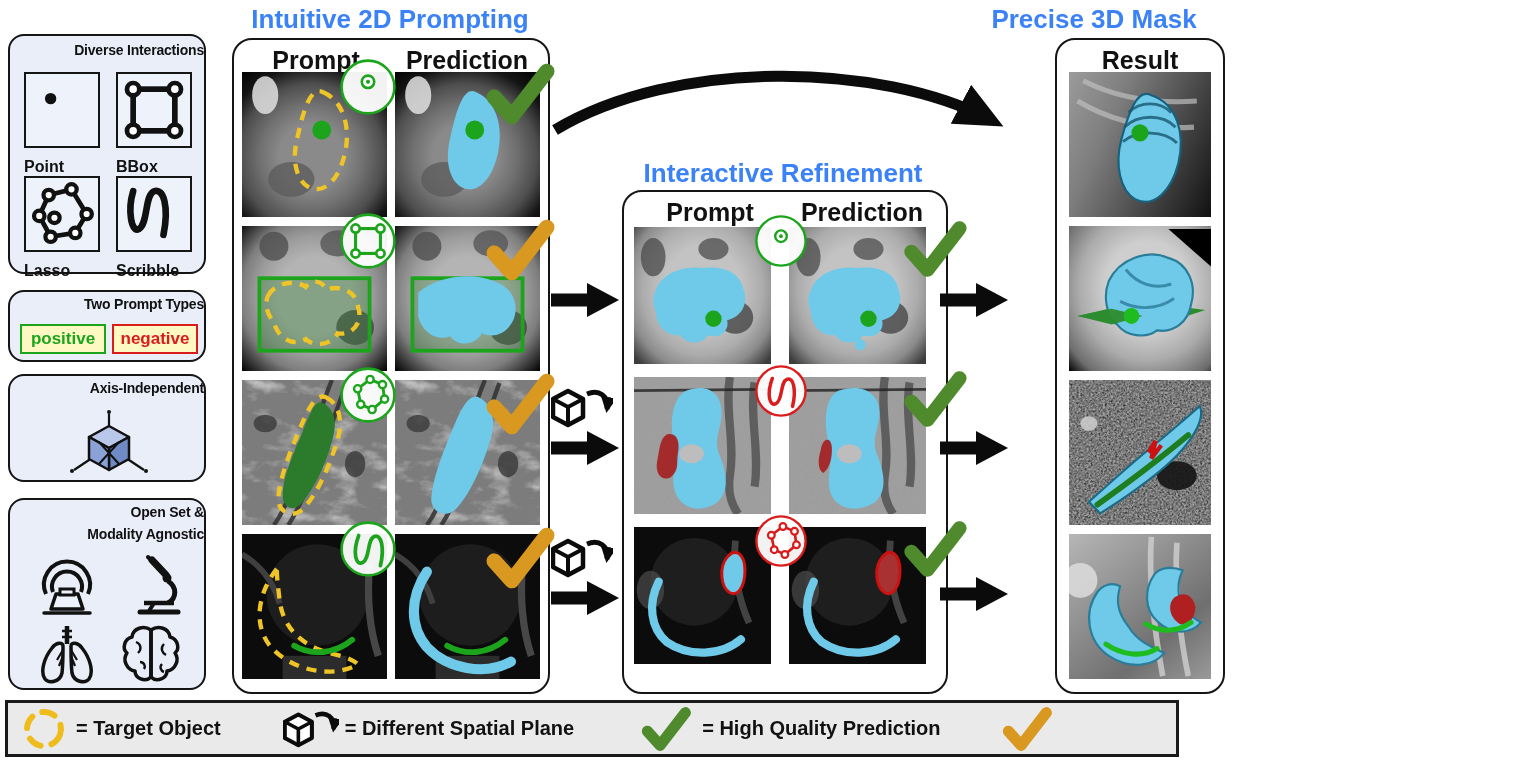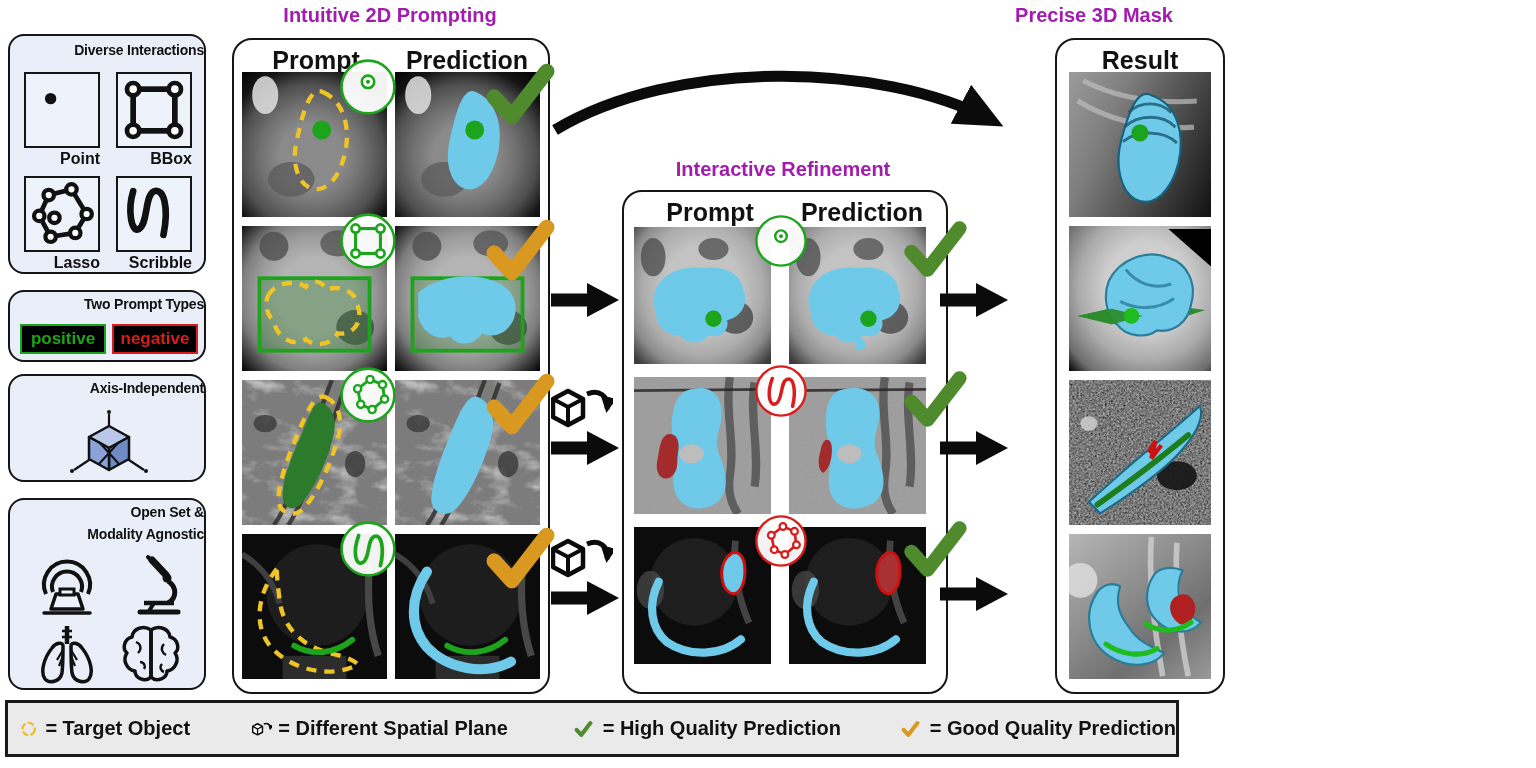--- a/index.html
+++ b/index.html
@@ -2,25 +2,25 @@
 <html><head>
 <meta charset="utf-8">
 <style>
   html,body{margin:0;padding:0;background:#fff;}
   body{width:1536px;height:768px;position:relative;font-family:"Liberation Sans",sans-serif;color:#111;overflow:hidden;}
   .abs{position:absolute;}
   
   .card{position:absolute;left:8px;width:198px;background:#e9eef8;border:2.5px solid #151515;border-radius:16px;box-sizing:border-box;}
   .card-title{position:absolute;width:100%;text-align:right;font-weight:bold;font-size:14px;letter-spacing:-0.2px;}
   .ibox{position:absolute;width:76px;height:76px;background:#eef2fa;border:2.5px solid #151515;box-sizing:border-box;}
-  .ilabel{position:absolute;width:76px;text-align:right;font-weight:bold;font-size:16px;}
-  .ptag{position:absolute;width:86px;height:30px;box-sizing:border-box;background:#000000;border:2.5px solid;text-align:center;font-weight:bold;font-size:17px;line-height:26px;}
+  .ilabel{position:absolute;width:76px;text-align:left;font-weight:bold;font-size:16px;margin-top:8px;}
+  .ptag{position:absolute;width:86px;height:30px;box-sizing:border-box;background:#fef9c3;border:2.5px solid;text-align:center;font-weight:bold;font-size:17px;line-height:26px;}
   
   .panel{position:absolute;background:#fff;border:2.5px solid #151515;border-radius:20px;}
-  .ptitle{position:absolute;transform:translateX(-50%);font-weight:bold;font-size:20px;color:#a21caf;white-space:nowrap;}
+  .ptitle{position:absolute;transform:translateX(-50%);font-weight:bold;font-size:26px;color:#3b82f6;white-space:nowrap;}
   .colhead{position:absolute;transform:translateX(-50%);font-weight:bold;font-size:25px;color:#111;white-space:nowrap;}
   .img{position:absolute;overflow:hidden;}
   .img svg{position:absolute;left:0;top:0;width:100%;height:100%;}
   .bg-ct{background:radial-gradient(circle at 48% 58%, #8a8a8a 0 28%, #707070 46%, #4e4e4e 64%, #141414 80%, #000 100%);}
   .bg-brain{background:radial-gradient(ellipse at 50% 48%, #b4b4b4 0 36%, #9c9c9c 56%, #7d7d7d 72%, #2c2c2c 90%, #000 100%);}
   .bg-brain2{background:radial-gradient(ellipse at 50% 45%, #c3c3c3 0 40%, #acacac 62%, #8b8b8b 78%, #3d3d3d 95%);}
   .bg-em{background:#c8c8c8;}
   .bg-knee{background:#0c0c0c;}
   .bg-noise{background:#9b9b9b;}
   .bg-res1{background:linear-gradient(115deg,#9b9b9b 0%,#7e7e7e 30%,#585858 55%,#2e2e2e 82%,#111 100%);}
@@ -471,14 +471,13 @@
     <path d="M36,10 C48,5 58,12 56,25" fill="none" stroke="#0b0b0b" stroke-width="5" marker-end="url(#m-small)"></path>
   </svg>
   <span class="lab" style="margin-left:6px;">= Different Spatial Plane</span>
   <svg style="margin-left:66px;" width="52" height="52" viewBox="0 0 70 70">
     <path d="M10,38 L27,57 L61,13" fill="none" stroke="#4f8a2c" stroke-width="15" stroke-linecap="round" stroke-linejoin="round"></path>
   </svg>
   <span class="lab" style="margin-left:10px;">= High Quality Prediction</span>
   <svg style="margin-left:60px;" width="52" height="52" viewBox="0 0 70 70">
     <path d="M10,38 L27,57 L61,13" fill="none" stroke="#d9981f" stroke-width="15" stroke-linecap="round" stroke-linejoin="round"></path>
   </svg>
-  <span class="lab" style="margin-left:10px;">= Good Quality Prediction</span>
 </div>
 
 </body></html>

